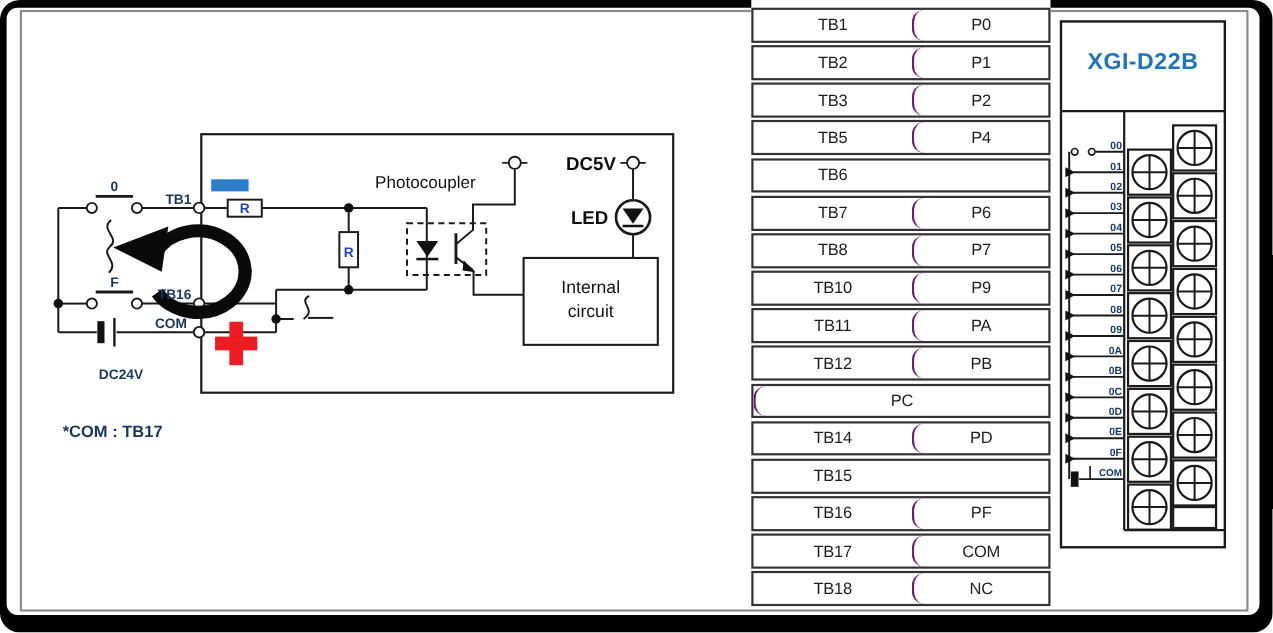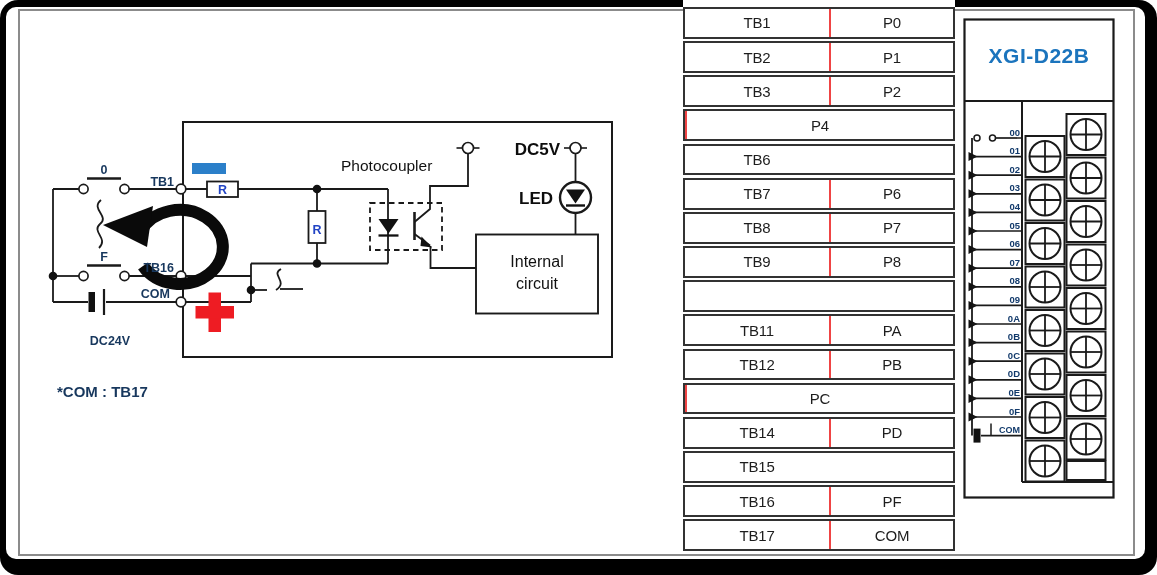--- a/index.html
+++ b/index.html
@@ -8,21 +8,21 @@
   #content{position:absolute;left:6px;top:7px;width:1139px;height:552px;background:#fff;border-radius:10px;}
   #inner-outline{position:absolute;left:18px;top:9px;width:1113px;height:543px;border:2px solid #8b8b8b;z-index:1;}
   #circuit-svg{position:absolute;left:0;top:0;width:683px;height:575px;z-index:2;}
   #module{position:absolute;left:963px;top:18px;width:180px;height:487px;z-index:3;}
   #tb-table{position:absolute;left:683px;top:0;width:272px;height:551px;background:#fff;z-index:6;
             display:flex;flex-direction:column;gap:2.4px;box-sizing:border-box;padding-top:7px;}
   .t-row{flex:1;display:flex;border:2px solid #323232;background:#fff;}
   .t-cell{display:flex;align-items:center;justify-content:center;
           font-size:15px;color:#1d1d1d;letter-spacing:-0.2px;}
   .t-cell.term{width:144px;}
-  .t-cell.sig{flex:1;border-left:2px solid #ef4444;}
+  .t-cell.sig{flex:1;border-left:2px solid #701a75;border-radius:11px;}
   text{font-family:"Liberation Sans", sans-serif;}
 </style>
 </head>
 <body>
 
 <div id="frame">
   <div id="content"></div>
   <div id="inner-outline"></div>
 
   <svg id="circuit-svg" viewBox="0 0 683 575">
@@ -310,38 +310,37 @@
       </div>
       <div class="t-row">
         <div class="t-cell term">TB2</div>
         <div class="t-cell sig">P1</div>
       </div>
       <div class="t-row">
         <div class="t-cell term">TB3</div>
         <div class="t-cell sig">P2</div>
       </div>
       <div class="t-row">
+        <div class="t-cell term">TB5</div>
         <div class="t-cell sig">P4</div>
       </div>
       <div class="t-row">
         <div class="t-cell term">TB6</div>
       </div>
       <div class="t-row">
         <div class="t-cell term">TB7</div>
         <div class="t-cell sig">P6</div>
       </div>
       <div class="t-row">
         <div class="t-cell term">TB8</div>
         <div class="t-cell sig">P7</div>
       </div>
       <div class="t-row">
-        <div class="t-cell term">TB9</div>
-        <div class="t-cell sig">P8</div>
-      </div>
-      <div class="t-row">
+        <div class="t-cell term">TB10</div>
+        <div class="t-cell sig">P9</div>
       </div>
       <div class="t-row">
         <div class="t-cell term">TB11</div>
         <div class="t-cell sig">PA</div>
       </div>
       <div class="t-row">
         <div class="t-cell term">TB12</div>
         <div class="t-cell sig">PB</div>
       </div>
       <div class="t-row">
@@ -355,14 +354,18 @@
         <div class="t-cell term">TB15</div>
       </div>
       <div class="t-row">
         <div class="t-cell term">TB16</div>
         <div class="t-cell sig">PF</div>
       </div>
       <div class="t-row">
         <div class="t-cell term">TB17</div>
         <div class="t-cell sig">COM</div>
       </div>
+      <div class="t-row">
+        <div class="t-cell term">TB18</div>
+        <div class="t-cell sig">NC</div>
+      </div>
     </div>
 </div>
 
 </body></html>

